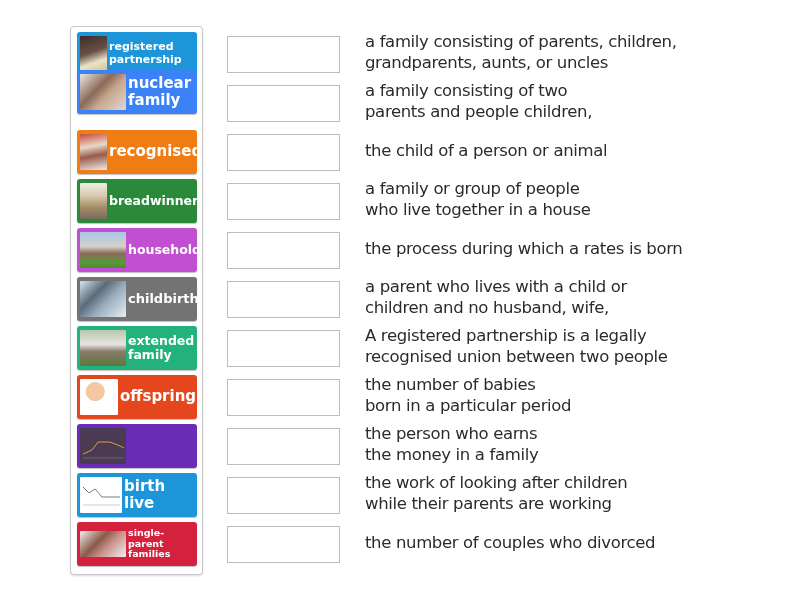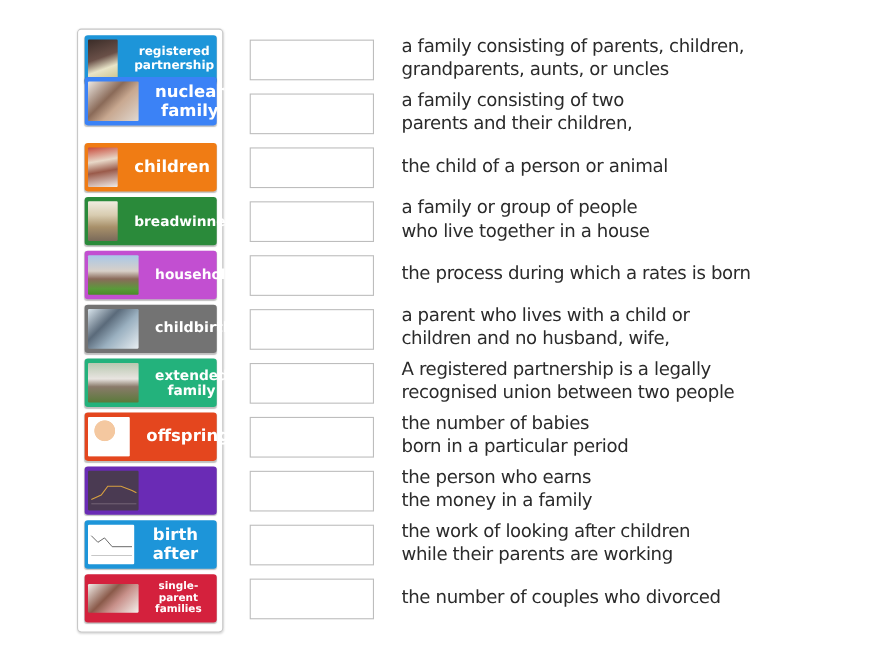--- a/index.html
+++ b/index.html
@@ -26,22 +26,22 @@
       box-shadow: 0 1px 1px rgba(0,0,0,0.25);
     }
     .tile .thumb {
       width: 27px; height: 36px; margin-left: 3px;
       flex: 0 0 auto; border-radius: 1px; overflow: hidden;
     }
     .tile .thumb.wide { width: 46px; }
     .tile .label {
       flex: 1 1 auto;
       color: #ffffff; font-weight: bold;
-      text-align: center; line-height: 1.15;
-      padding: 0 15px;
+      line-height: 1.15;
+      padding: 0 2px;
     }
     .slot {
       position: absolute; left: 227px;
       width: 111px; height: 35px;
       border: 1px solid #bdbdbd; background: #fff;
     }
     .def {
       position: absolute; left: 351px;
       font-size: 16.5px; line-height: 21px;
       color: #2b2b2b;
@@ -65,21 +65,21 @@
       <div class="label" style="font-size:11px">registered partnership</div>
     </div>
 
     <div class="tile" style="top:43px;background:#3b82f6">
       <div class="thumb wide" style="background:linear-gradient(135deg,#ece8e2 0%,#8a6a58 40%,#c8a890 60%,#e0d8d0 100%)"></div>
       <div class="label" style="font-size:15px">nuclear family</div>
     </div>
 
     <div class="tile" style="top:103px;background:#f07c14">
       <div class="thumb" style="background:linear-gradient(170deg,#c84a3a 0%,#e8d8c8 35%,#9a5a4a 60%,#f0ece8 100%)"></div>
-      <div class="label" style="font-size:15px">children</div>
+      <div class="label" style="font-size:15px">recognised</div>
     </div>
 
     <div class="tile" style="top:152px;background:#2a8a3a">
       <div class="thumb" style="background:linear-gradient(180deg,#f0ece0 0%,#d8ccb0 35%,#a8906a 65%,#7a6a5a 100%)"></div>
       <div class="label" style="font-size:12.5px">breadwinner</div>
     </div>
 
     <div class="tile" style="top:201px;background:#c24fd1">
       <div class="thumb wide" style="background:linear-gradient(180deg,#a8c8e8 0%,#d8d0c8 40%,#8a6a5a 60%,#5a9a3a 85%,#4a8a2a 100%)"></div>
       <div class="label" style="font-size:12.5px">household</div>
@@ -109,21 +109,21 @@
       </div>
     </div>
 
     <div class="tile" style="top:446px;background:#1d95d9">
       <div class="thumb wide" style="width:42px;background:#ffffff">
         <svg width="42" height="36" viewBox="0 0 42 36">
             <polyline points="3,10 9,16 15,12 22,20 30,20 40,20" fill="none" stroke="#555" stroke-width="0.8"></polyline>
             <line x1="3" y1="28" x2="40" y2="28" stroke="#999" stroke-width="0.5"></line>
           </svg>
       </div>
-      <div class="label" style="font-size:15px">birth after</div>
+      <div class="label" style="font-size:15px">birth live</div>
     </div>
 
     <div class="tile" style="top:495px;background:#d4213d">
       <div class="thumb wide" style="height:26px;background:linear-gradient(135deg,#f2eeea 0%,#8a5a4a 40%,#c8908a 60%,#f4f0ec 100%)"></div>
       <div class="label" style="font-size:9.5px">single-parent families</div>
     </div>
 
   </div>
 
   <div class="slot" style="top:36px"></div>
@@ -134,21 +134,21 @@
   <div class="slot" style="top:281px"></div>
   <div class="slot" style="top:330px"></div>
   <div class="slot" style="top:379px"></div>
   <div class="slot" style="top:428px"></div>
   <div class="slot" style="top:477px"></div>
   <div class="slot" style="top:526px"></div>
 
   <div class="def" style="top:30px">a family consisting of parents, children,
 grandparents, aunts, or uncles</div>
   <div class="def" style="top:79px">a family consisting of two
-parents and their children,</div>
+parents and people children,</div>
   <div class="def" style="top:128px">the child of a person or animal</div>
   <div class="def" style="top:177px">a family or group of people
 who live together in a house</div>
   <div class="def" style="top:226px">the process during which a rates is born</div>
   <div class="def" style="top:275px">a parent who lives with a child or
 children and no husband, wife,</div>
   <div class="def" style="top:324px">A registered partnership is a legally
 recognised union between two people</div>
   <div class="def" style="top:373px">the number of babies
 born in a particular period</div>

